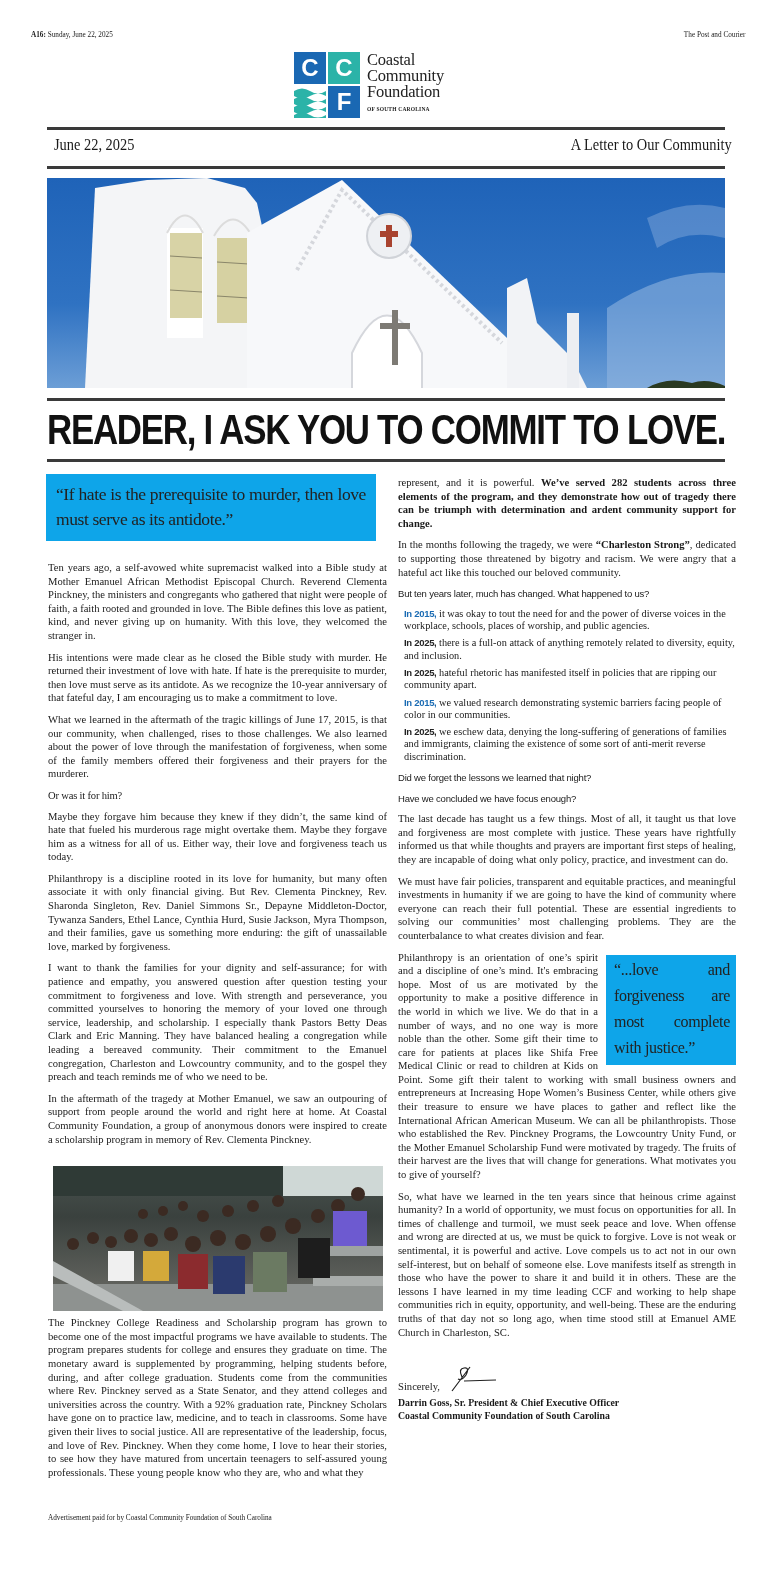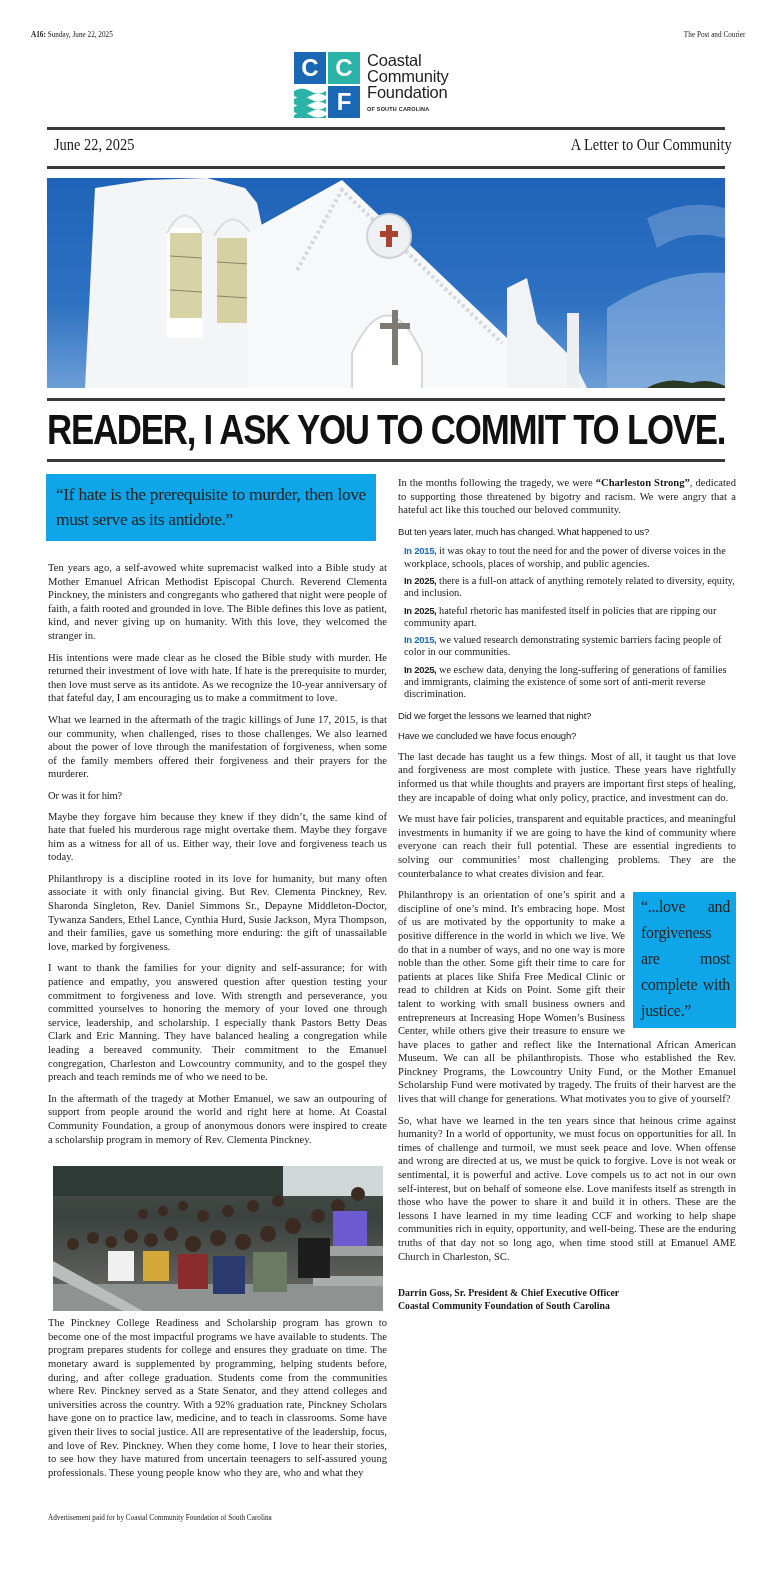--- a/index.html
+++ b/index.html
@@ -10,21 +10,21 @@
   .folio.left { left: 31px; transform-origin: left; }
   .folio.right { right: 38px; transform-origin: right; }
   .folio b { font-weight: bold; }
 
   .logo { position: absolute; left: 294px; top: 52px; width: 180px; height: 66px; display: flex; }
   .logo-grid { width: 66px; height: 66px; display: grid; grid-template-columns: 32px 32px; grid-template-rows: 32px 32px; gap: 2px; }
   .tile { display: flex; align-items: center; justify-content: center; color: #fff; font-family: "Liberation Sans", sans-serif; font-weight: bold; font-size: 24px; transform: none; }
   .tile.blue { background: #1a68b3; }
   .tile.teal { background: #2bb3a8; }
   .tile.waves { background: #fff; }
-  .logo-text { margin-left: 7px; font-family: Liberation Sans, sans-serif; color: #222; }
+  .logo-text { margin-left: 7px; font-family: Liberation Serif, serif; color: #222; }
   .logo-text .ln { font-size: 16.5px; line-height: 16px; letter-spacing: -0.2px; }
   .logo-text .sub { font-size: 5.5px; font-weight: bold; margin-top: 6px; letter-spacing: 0.2px; }
 
   .rule { position: absolute; left: 47px; width: 678px; background: #3a3a3a; }
   .dateline { position: absolute; top: 136px; left: 54px; width: 678px; display: flex; justify-content: space-between; font-size: 16px; }
   .dateline span { display: inline-block; transform: scaleX(0.9); }
   .dateline .l { transform-origin: left; }
   .dateline .r { transform-origin: right; }
 
   .hero { position: absolute; left: 47px; top: 178px; width: 678px; height: 210px; overflow: hidden; background: linear-gradient(180deg, #1f63b8 0%, #2f72c2 60%, #6c9ed6 100%); }
@@ -32,21 +32,21 @@
   .headline { position: absolute; left: 47px; top: 404px; width: 678px; font-family: "Liberation Sans", sans-serif; font-weight: bold; font-size: 42px; letter-spacing: -1.5px; white-space: nowrap; transform: scaleX(0.83); transform-origin: left; color: #111; line-height: 52px; }
 
   .col { position: absolute; font-size: 10.6px; line-height: 13.6px; text-align: justify; }
   .col.left { left: 48px; top: 474px; width: 339px; }
   .col.right { left: 398px; top: 476px; width: 338px; }
   .col p { margin-bottom: 8px; }
   .col b { font-weight: bold; }
 
   .pull { background: #0ea5e9; font-family: Liberation Serif, serif; color: #222; }
   .pull.big { width: 330px; padding: 8px 10px 9px 10px; font-size: 17.5px; line-height: 25px; letter-spacing: -0.4px; margin-bottom: 20px; margin-left: -2px; }
-  .pull.small { float: right; width: 103px; padding: 2px 6px 4px 8px; font-size: 16px; line-height: 26px; margin: 4px 0 4px 8px; letter-spacing: -0.3px; }
+  .pull.small { float: right; width: 130px; padding: 2px 6px 4px 8px; font-size: 16px; line-height: 26px; margin: 4px 0 4px 8px; letter-spacing: -0.3px; }
 
   .subhead { font-family: "Liberation Sans", sans-serif; font-weight: normal; font-size: 9.5px; letter-spacing: -0.2px; margin-bottom: 7px; text-align: left; }
   .subhead.serif { font-family: "Liberation Serif", serif; font-size: 10.6px; }
 
   .comparisons { padding-left: 6px; margin-bottom: 8px; }
   .cmp { font-size: 10.3px; line-height: 12.3px; margin-bottom: 5px; text-align: left; }
   .cmp .yr { font-family: Liberation Sans, sans-serif; font-weight: bold; font-size: 9.5px; letter-spacing: -0.3px; }
   .cmp .yr.y2015 { color: #1a6bb3; }
   .cmp .yr.y2025 { color: #222; }
 
@@ -180,20 +180,24 @@
       <rect x="90" y="85" width="26" height="30" fill="#d4a93a"></rect>
       <rect x="55" y="85" width="26" height="30" fill="#f0f0f0"></rect>
       <rect x="245" y="72" width="32" height="40" fill="#1d1d1d"></rect>
     </svg>
   </div>
   <p>The Pinckney College Readiness and Scholarship program has grown to become one of the most impactful programs we have available to students. The program prepares students for college and ensures they graduate on time. The monetary award is supplemented by programming, helping students before, during, and after college graduation.  Students come from the communities where Rev. Pinckney served as a State Senator, and they attend colleges and universities across the country. With a 92% graduation rate, Pinckney Scholars have gone on to practice law, medicine, and to teach in classrooms. Some have given their lives to social justice. All are representative of the leadership, focus, and love of Rev. Pinckney. When they come home, I love to hear their stories, to see how they have matured from uncertain teenagers to self-assured young professionals. These young people know who they are, who and what they</p>
 </div>
 
 <div class="col right">
   <p>
+    <span>represent, and it is powerful.</span>
+    <b>We’ve served 282 students across three elements of the program, and they demonstrate how out of tragedy there can be triumph with determination and ardent community support for change.</b>
+  </p>
+  <p>
     <span>In the months following the tragedy, we were</span>
     <b>“Charleston Strong”</b><span>, dedicated to supporting those threatened by bigotry and racism. We were angry that a hateful act like this touched our beloved community.</span>
   </p>
   <div class="subhead">But ten years later, much has changed. What happened to us?</div>
 
   <div class="comparisons">
     <div class="cmp">
       <span class="yr y2015">In 2015,</span><span> it was okay to tout the need for and the power of diverse voices in the workplace, schools, places of worship, and public agencies.</span>
     </div>
     <div class="cmp">
@@ -214,18 +218,24 @@
   <div class="subhead">Have we concluded we have focus enough?</div>
   <p>The last decade has taught us a few things. Most of all, it taught us that love and forgiveness are most complete with justice. These years have rightfully informed us that while thoughts and prayers are important first steps of healing, they are incapable of doing what only policy, practice, and investment can do.</p>
   <p>We must have fair policies, transparent and equitable practices, and meaningful investments in humanity if we are going to have the kind of community where everyone can reach their full potential. These are essential ingredients to solving our communities’ most challenging problems.  They are the counterbalance to what creates division and fear.</p>
   <p>
     <span class="pull small">“...love and forgiveness are most complete with justice.”</span>
     <span>Philanthropy is an orientation of one’s spirit and a discipline of one’s mind. It's embracing hope. Most of us are motivated by the opportunity to make a positive difference in the world in which we live. We do that in a number of ways, and no one way is more noble than the other. Some gift their time to care for patients at places like Shifa Free Medical Clinic or read to children at Kids on Point. Some gift their talent to working with small business owners and entrepreneurs at Increasing Hope Women’s Business Center, while others give their treasure to ensure we have places to gather and reflect like the International African American Museum. We can all be philanthropists. Those who established the Rev. Pinckney Programs, the Lowcountry Unity Fund, or the Mother Emanuel Scholarship Fund were motivated by tragedy. The fruits of their harvest are the lives that will change for generations. What motivates you to give of yourself?</span>
   </p>
   <p>So, what have we learned in the ten years since that heinous crime against humanity? In a world of opportunity, we must focus on opportunities for all. In times of challenge and turmoil, we must seek peace and love. When offense and wrong are directed at us, we must be quick to forgive. Love is not weak or sentimental, it is powerful and active. Love compels us to act not in our own self-interest, but on behalf of someone else. Love manifests itself as strength in those who have the power to share it and build it in others. These are the lessons I have learned in my time leading CCF and working to help shape communities rich in equity, opportunity, and well-being. These are the enduring truths of that day not so long ago, when time stood still at Emanuel AME Church in Charleston, SC.</p>
 
   <div class="signoff">
+    <div class="sinc">
+      <span>Sincerely,</span>
+      <svg width="50" height="30" viewBox="0 0 50 30">
+        <path d="M4 28 L22 4 M14 14 Q10 6 16 5 Q22 4 18 12 Q14 18 10 16 M16 18 L48 17" fill="none" stroke="#222" stroke-width="1.2"></path>
+      </svg>
+    </div>
     <div class="name">Darrin Goss, Sr. President &amp; Chief Executive Officer</div>
     <div class="name" style="margin-top:0">Coastal Community Foundation of South Carolina</div>
   </div>
 </div>
 
 <div class="footer">Advertisement paid for by Coastal Community Foundation of South Carolina</div>
 
 </body></html>

